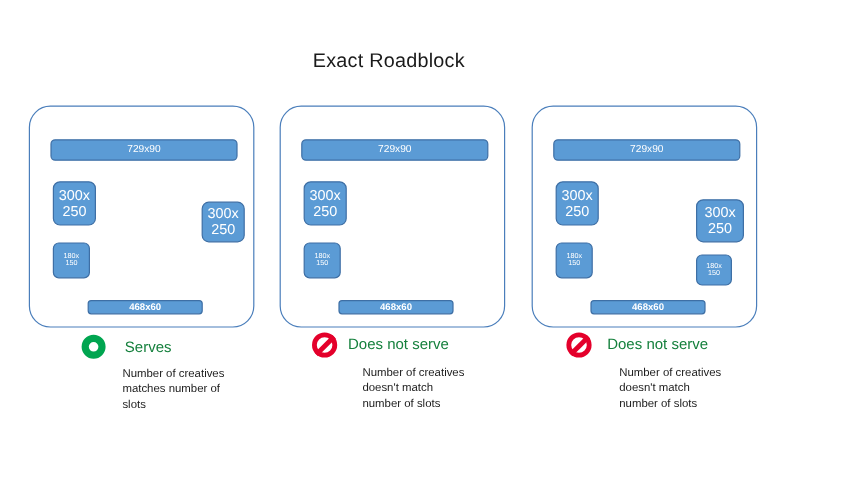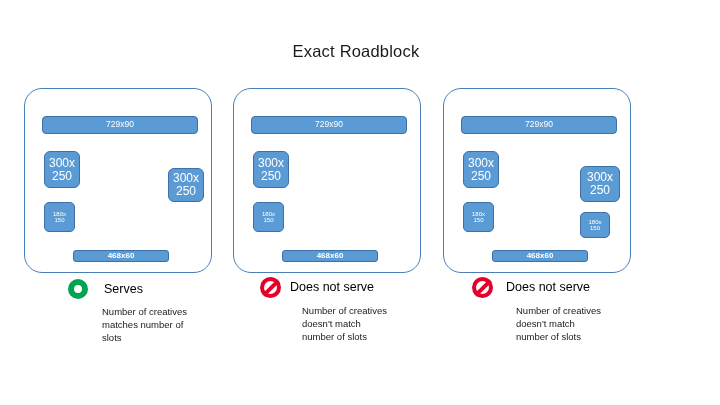--- a/index.html
+++ b/index.html
@@ -25,21 +25,20 @@
   .slide-title {
     position: absolute;
     left: 0;
     top: 42px;
     width: 648px;
     text-align: center;
     font-size: 16.5px;
     color: #1a1a1a;
     letter-spacing: 0.2px;
     white-space: nowrap;
-    padding-left: 32px;
   }
 
   
   .panel {
     position: absolute;
     top: 88px;
     width: 188px;
     height: 185px;
     border: 1px solid #4A7EBB;
     border-radius: 18px;
@@ -88,21 +87,21 @@
     height: 26px;
   }
   .status-icon {
     width: 24px;
     height: 24px;
     flex: 0 0 24px;
     position: relative;
   }
   .status-label {
     font-size: 12.5px;
-    color: #000000;
+    color: #15803d;
     white-space: nowrap;
   }
   #status-0 .status-label { margin-left: 14px; }
   #status-1 .status-label { margin-left: 8px; }
   #status-2 .status-label { margin-left: 12px; }
 
   .status-desc {
     font-size: 9.5px;
     color: #1a1a1a;
     line-height: 1.38;

